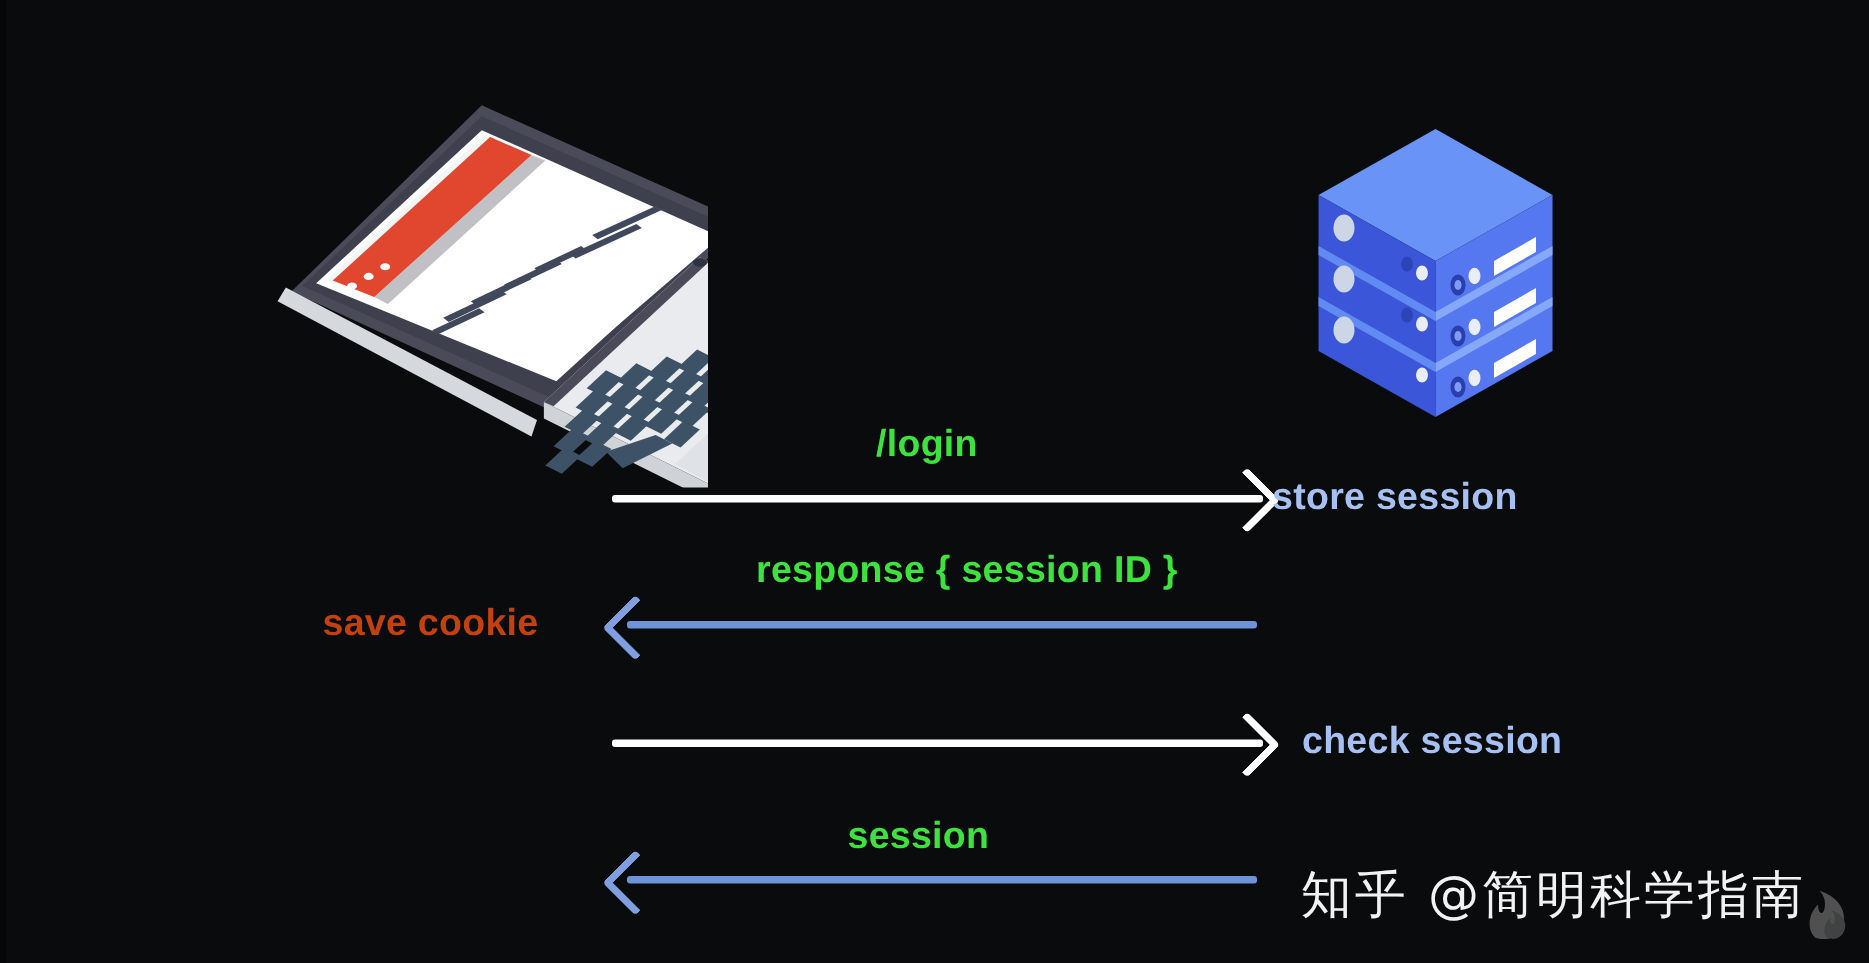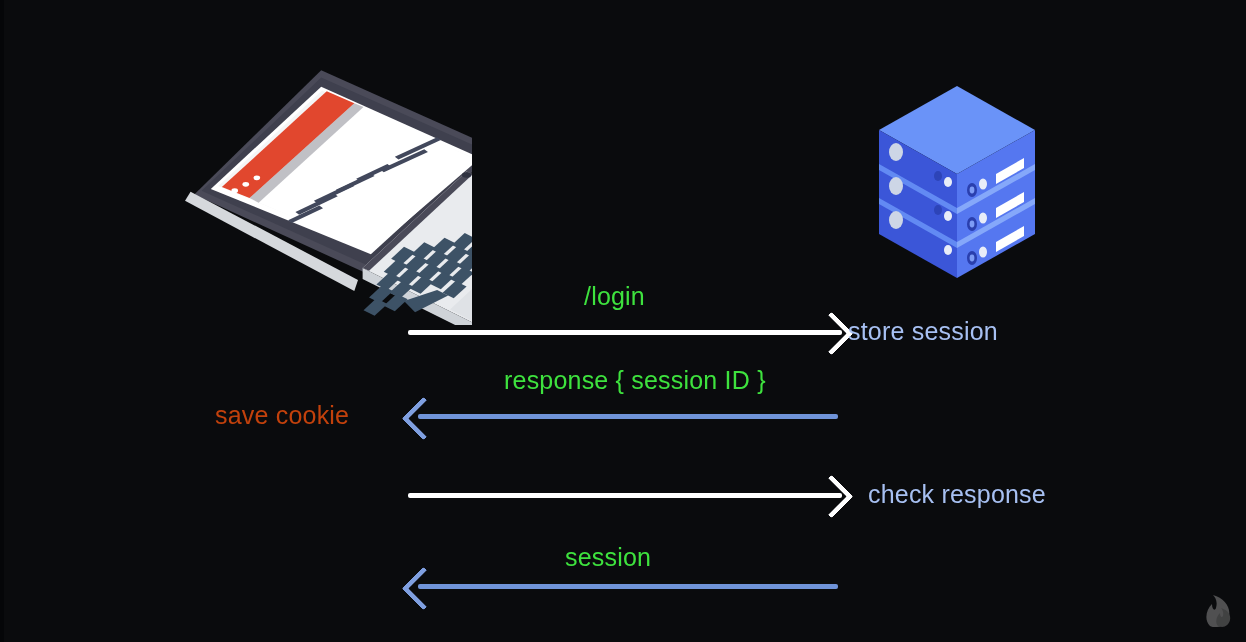--- a/index.html
+++ b/index.html
@@ -43,21 +43,21 @@
   .head-left {
     border-bottom-width: 5px;
     border-left-width: 5px;
     transform: rotate(45deg);
     border-radius: 3px;
   }
 
   
   .lbl {
     position: absolute;
-    font-weight: normal;
+    font-weight: bold;
     white-space: nowrap;
     letter-spacing: 0.2px;
   }
   .lbl-green { color: #3ee23e; font-size: 25px; }
   .lbl-blue  { color: #a7c0f2; font-size: 25px; }
   .lbl-white { color: #c2410c; font-size: 25px; }
 
   
   #watermark {
     position: absolute;
@@ -252,29 +252,30 @@
   </div>
 
   <div class="lbl lbl-white" style="left:211px; top:401px;">save cookie</div>
 
 
   <div class="arrow-row" style="left:0; top:0;">
     <div class="arrow-line" style="left:404px; top:493px; width:434px; background:#ffffff;"></div>
     <div class="arrow-head head-right" style="left:812px; top:481px; border-color:#ffffff;"></div>
   </div>
 
-  <div class="lbl lbl-blue" style="left:864px; top:480px;">check response</div>
+  <div class="lbl lbl-blue" style="left:864px; top:480px;">check session</div>
 
   <div class="lbl lbl-green" style="left:561px; top:543px;">session</div>
 
   <div class="arrow-row" style="left:0; top:0;">
     <div class="arrow-line" style="left:414px; top:584px; width:420px; background:#6f93d8;"></div>
     <div class="arrow-head head-left" style="left:404px; top:573px; border-color:#7f9fe0;"></div>
   </div>
 
+  <div id="watermark">知乎 @简明科学指南</div>
   <div id="wm-logo">
     <svg width="40" height="40" viewBox="0 0 40 40">
       <path d="M12 34 C6 28 8 18 14 12 C14 18 17 19 18 16 C20 9 17 5 15 3 C26 6 33 15 31 24 C30 30 25 35 19 35 C16 35 13 35 12 34 Z" fill="#8a8a8a"></path>
       <path d="M20 34 C17 31 18 25 22 21 C22 25 24 26 25 24 C26 20 24 17 23 16 C30 18 33 23 32 28 C31 32 28 35 24 35 Z" fill="#6f6f6f"></path>
     </svg>
   </div>
 
 </div>
 
 </body></html>

